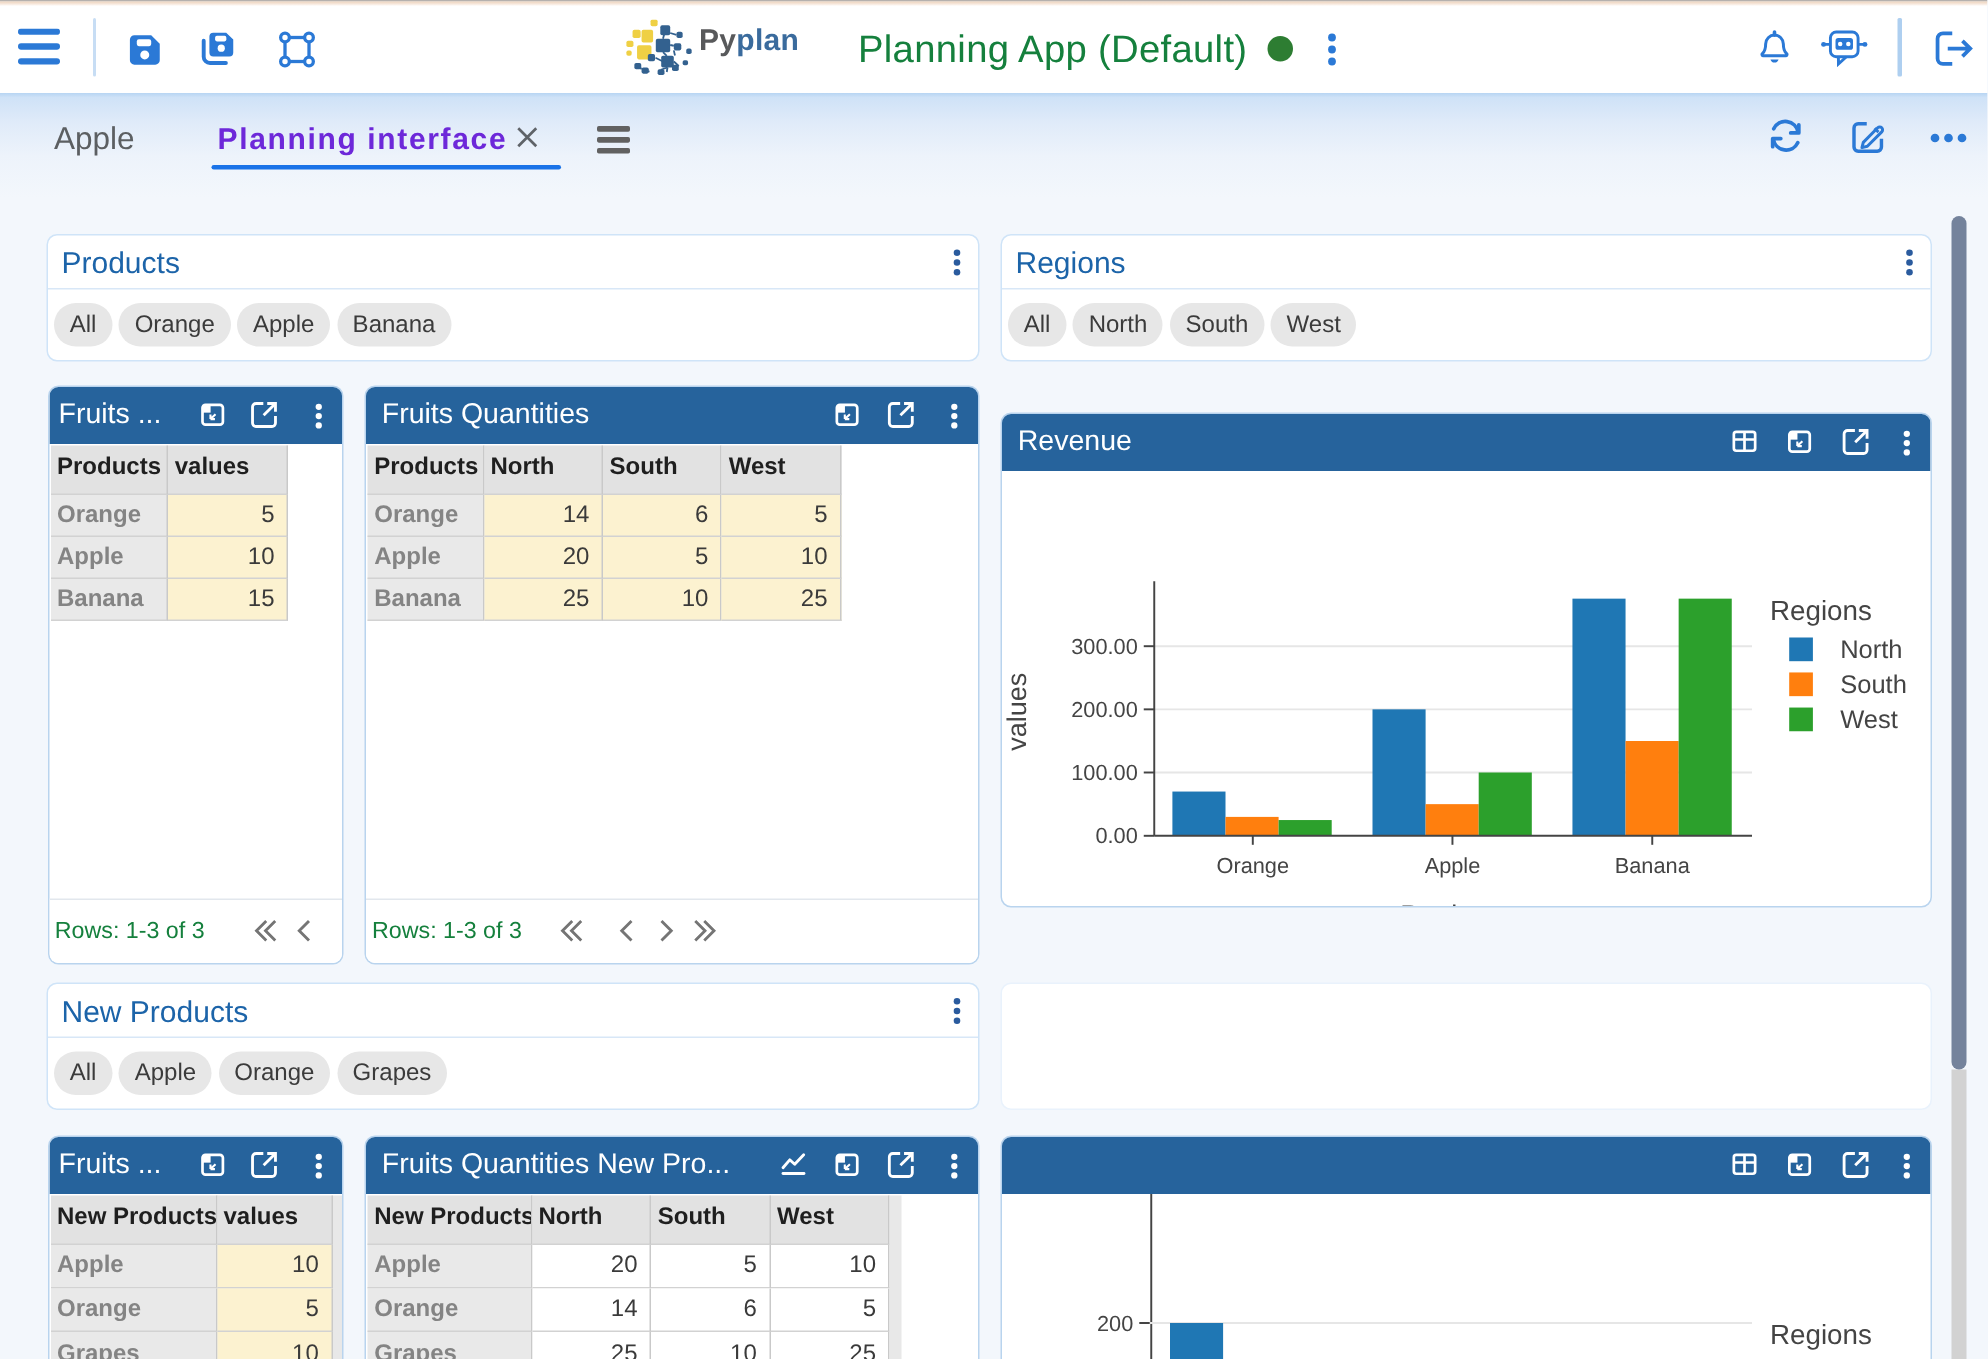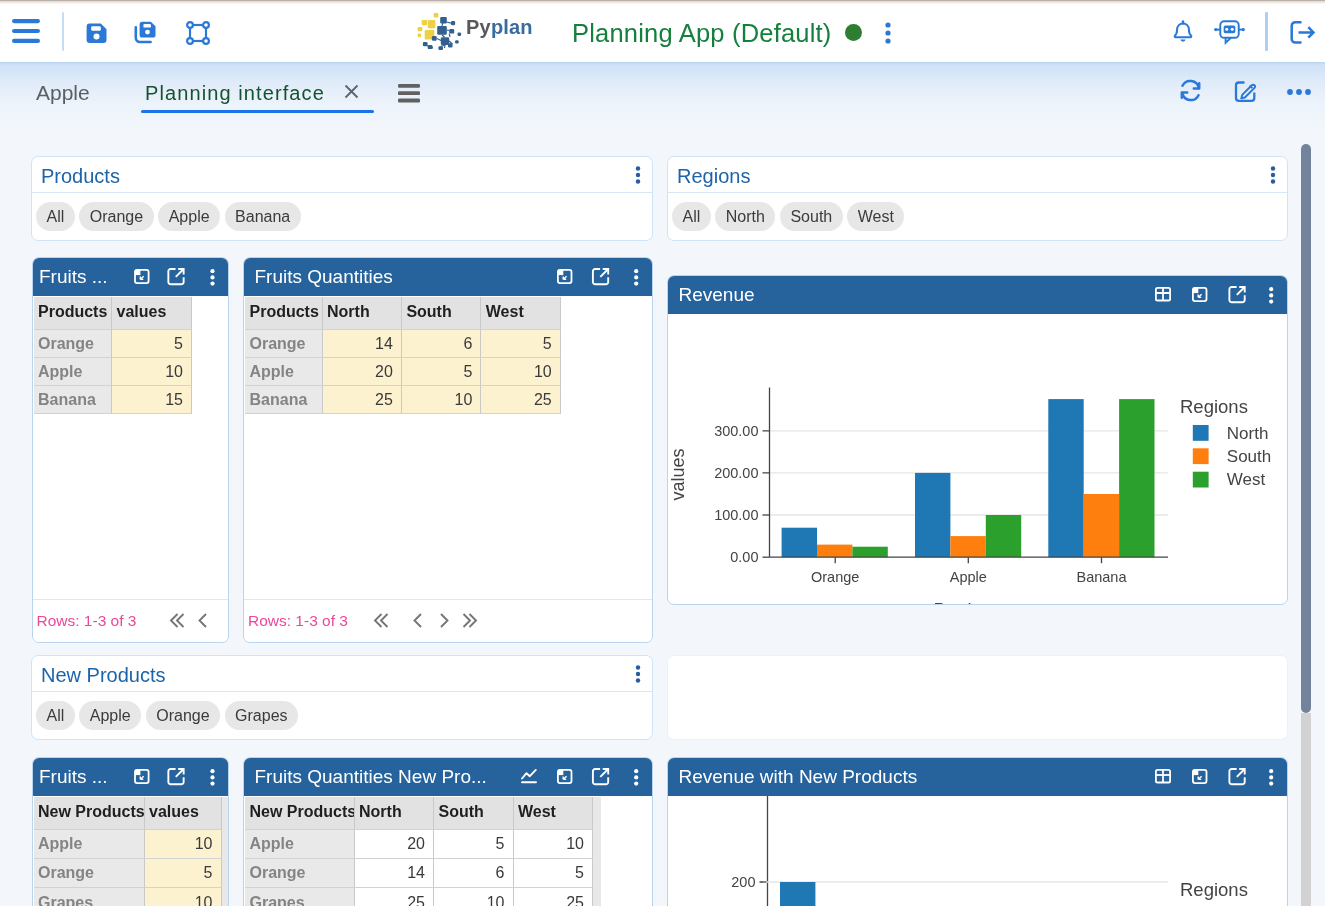--- a/index.html
+++ b/index.html
@@ -6,32 +6,32 @@
 #topbar{position:absolute;left:0;top:0;width:1325px;height:62px;background:#fff;}
 #strip1{position:absolute;left:0;top:0;width:1325px;height:1px;background:#b5b1ae;}
 #strip2{position:absolute;left:0;top:1px;width:1325px;height:3px;background:linear-gradient(180deg,#edd4bf 0%,#f7e8dc 55%,#ffffff 100%);}
 .vdiv{position:absolute;width:2px;background:#c7ddf4;border-radius:1px;}
 #apptitle{position:absolute;left:572px;top:19px;font-size:25.5px;font-weight:500;color:#15803d;letter-spacing:0.2px;}
 #greendot{position:absolute;left:845px;top:24px;width:17px;height:17px;border-radius:50%;background:#2d7d32;}
 #pytext{position:absolute;left:466px;top:16px;font-size:20px;font-weight:700;letter-spacing:0.2px;}
 #pytext .g{color:#58595b;} #pytext .b{color:#3a6b9d;}
 #toolbar{position:absolute;left:0;top:62px;width:1325px;height:94px;background:linear-gradient(180deg,#b7d5f3 0px,#cfe2f7 3px,#e0ebf9 20px,#edf3fb 42px,#f3f7fc 70px,#f3f7fc 94px);}
 #menu{position:absolute;left:36px;top:81px;font-size:21px;font-weight:500;color:#5c5f62;}
-#tabtext{position:absolute;left:145px;top:82px;font-size:20px;font-weight:400;color:#14532d;letter-spacing:1.1px;}
+#tabtext{position:absolute;left:145px;top:82px;font-size:20px;font-weight:700;color:#6d28d9;letter-spacing:1.1px;}
 #tabline{position:absolute;left:141px;top:110px;width:233px;height:3px;background:#1a73e8;border-radius:2px;}
 .panel{position:absolute;background:#fff;border:1px solid #cfe4f8;border-radius:7px;}
 .ptitle{position:absolute;left:9px;top:8px;font-size:20px;color:#1c64a9;}
 .pline{position:absolute;left:0;top:35px;width:100%;height:1px;background:#d8e7f7;}
 .chips{position:absolute;left:4px;top:45px;display:flex;gap:4.5px;}
 .chip{height:29px;line-height:29px;padding:0 10.5px;background:#e7e7e7;border-radius:15px;font-size:16px;color:#3b3b3b;white-space:nowrap;}
 .tcard{position:absolute;background:#fff;border:1px solid #b9d4ee;border-radius:7px;overflow:hidden;}
 .tchead{position:absolute;left:0;top:0;width:100%;height:38px;background:#26639c;}
 .tctitle{position:absolute;top:8px;font-size:19px;font-weight:500;color:#fff;white-space:nowrap;}
 .tfoot{position:absolute;left:0;width:100%;border-top:1px solid #e2e7ed;background:#fff;}
-.rowslbl{position:absolute;left:4px;top:14px;font-size:15.5px;color:#ec4899;}
+.rowslbl{position:absolute;left:4px;top:14px;font-size:15.5px;color:#15803d;}
 .cell{position:absolute;font-size:16px;overflow:hidden;white-space:nowrap;border-right:1px solid #c9c9c9;border-bottom:1px solid #d2d2d2;}
 .hc{background:#e2e2e2;font-weight:700;color:#1f1f1f;padding:6.5px 0 0 4.5px;}
 .lc{background:#e9e9e9;font-weight:700;color:#848484;padding:5.5px 0 0 4.5px;}
 .vc{background:#fcf2d0;color:#3a3a3a;text-align:right;padding:5.5px 8px 0 0;}
 .wc{background:#ffffff;color:#3a3a3a;text-align:right;padding:5.5px 8px 0 0;}
 .gs{position:absolute;background:#e8e8e8;border-bottom:1px solid #d2d2d2;}
 #sbtrack{position:absolute;left:1301px;top:713px;width:10px;height:193px;background:#d2d2d2;}
 #sbthumb{position:absolute;left:1301px;top:144px;width:10px;height:569px;background:#74839c;border-radius:5px;}
 svg{position:absolute;display:block;}
 </style></head><body>
@@ -433,21 +433,20 @@
       <rect x="524.8" y="111" width="15.8" height="15.8" fill="#1f77b4"></rect>
       <text x="558.8" y="124.5" font-size="17" fill="#444">North</text>
       <rect x="524.8" y="134.3" width="15.8" height="15.8" fill="#ff7f0e"></rect>
       <text x="558.8" y="147.8" font-size="17" fill="#444">South</text>
       <rect x="524.8" y="157.7" width="15.8" height="15.8" fill="#2ca02c"></rect>
       <text x="558.8" y="171.2" font-size="17" fill="#444">West</text>
     </svg>
   </div>
 <div class="tcard" style="left:667px;top:757px;width:621px;height:160px;">
     <div class="tchead"></div>
-    <span class="tctitle" style="left:10.5px;">Revenue with New Products</span>
     <svg style="left:0;top:0;" width="621" height="38" viewBox="0 0 621 38">
       <g transform="translate(487,11)" fill="none" stroke="#fff" stroke-width="1.8">
         <rect x="0.9" y="0.9" width="14.2" height="12.6" rx="1.6"></rect>
         <line x1="0.9" y1="6" x2="15.1" y2="6"></line>
         <line x1="8" y1="0.9" x2="8" y2="13.5"></line>
       </g>
       <g transform="translate(524,11)">
         <rect x="0.9" y="0.9" width="13.6" height="13.2" rx="2" fill="none" stroke="#fff" stroke-width="1.8"></rect>
         <rect x="0.9" y="0.9" width="5.4" height="5.2" fill="#fff"></rect>
         <path d="M6.2 10.4 l3.4 -3.2 M9.6 7.2 v3 M9.6 7.2 h-3" stroke="#fff" stroke-width="1.4" fill="none" transform="rotate(180 7.9 8.8)"></path>

